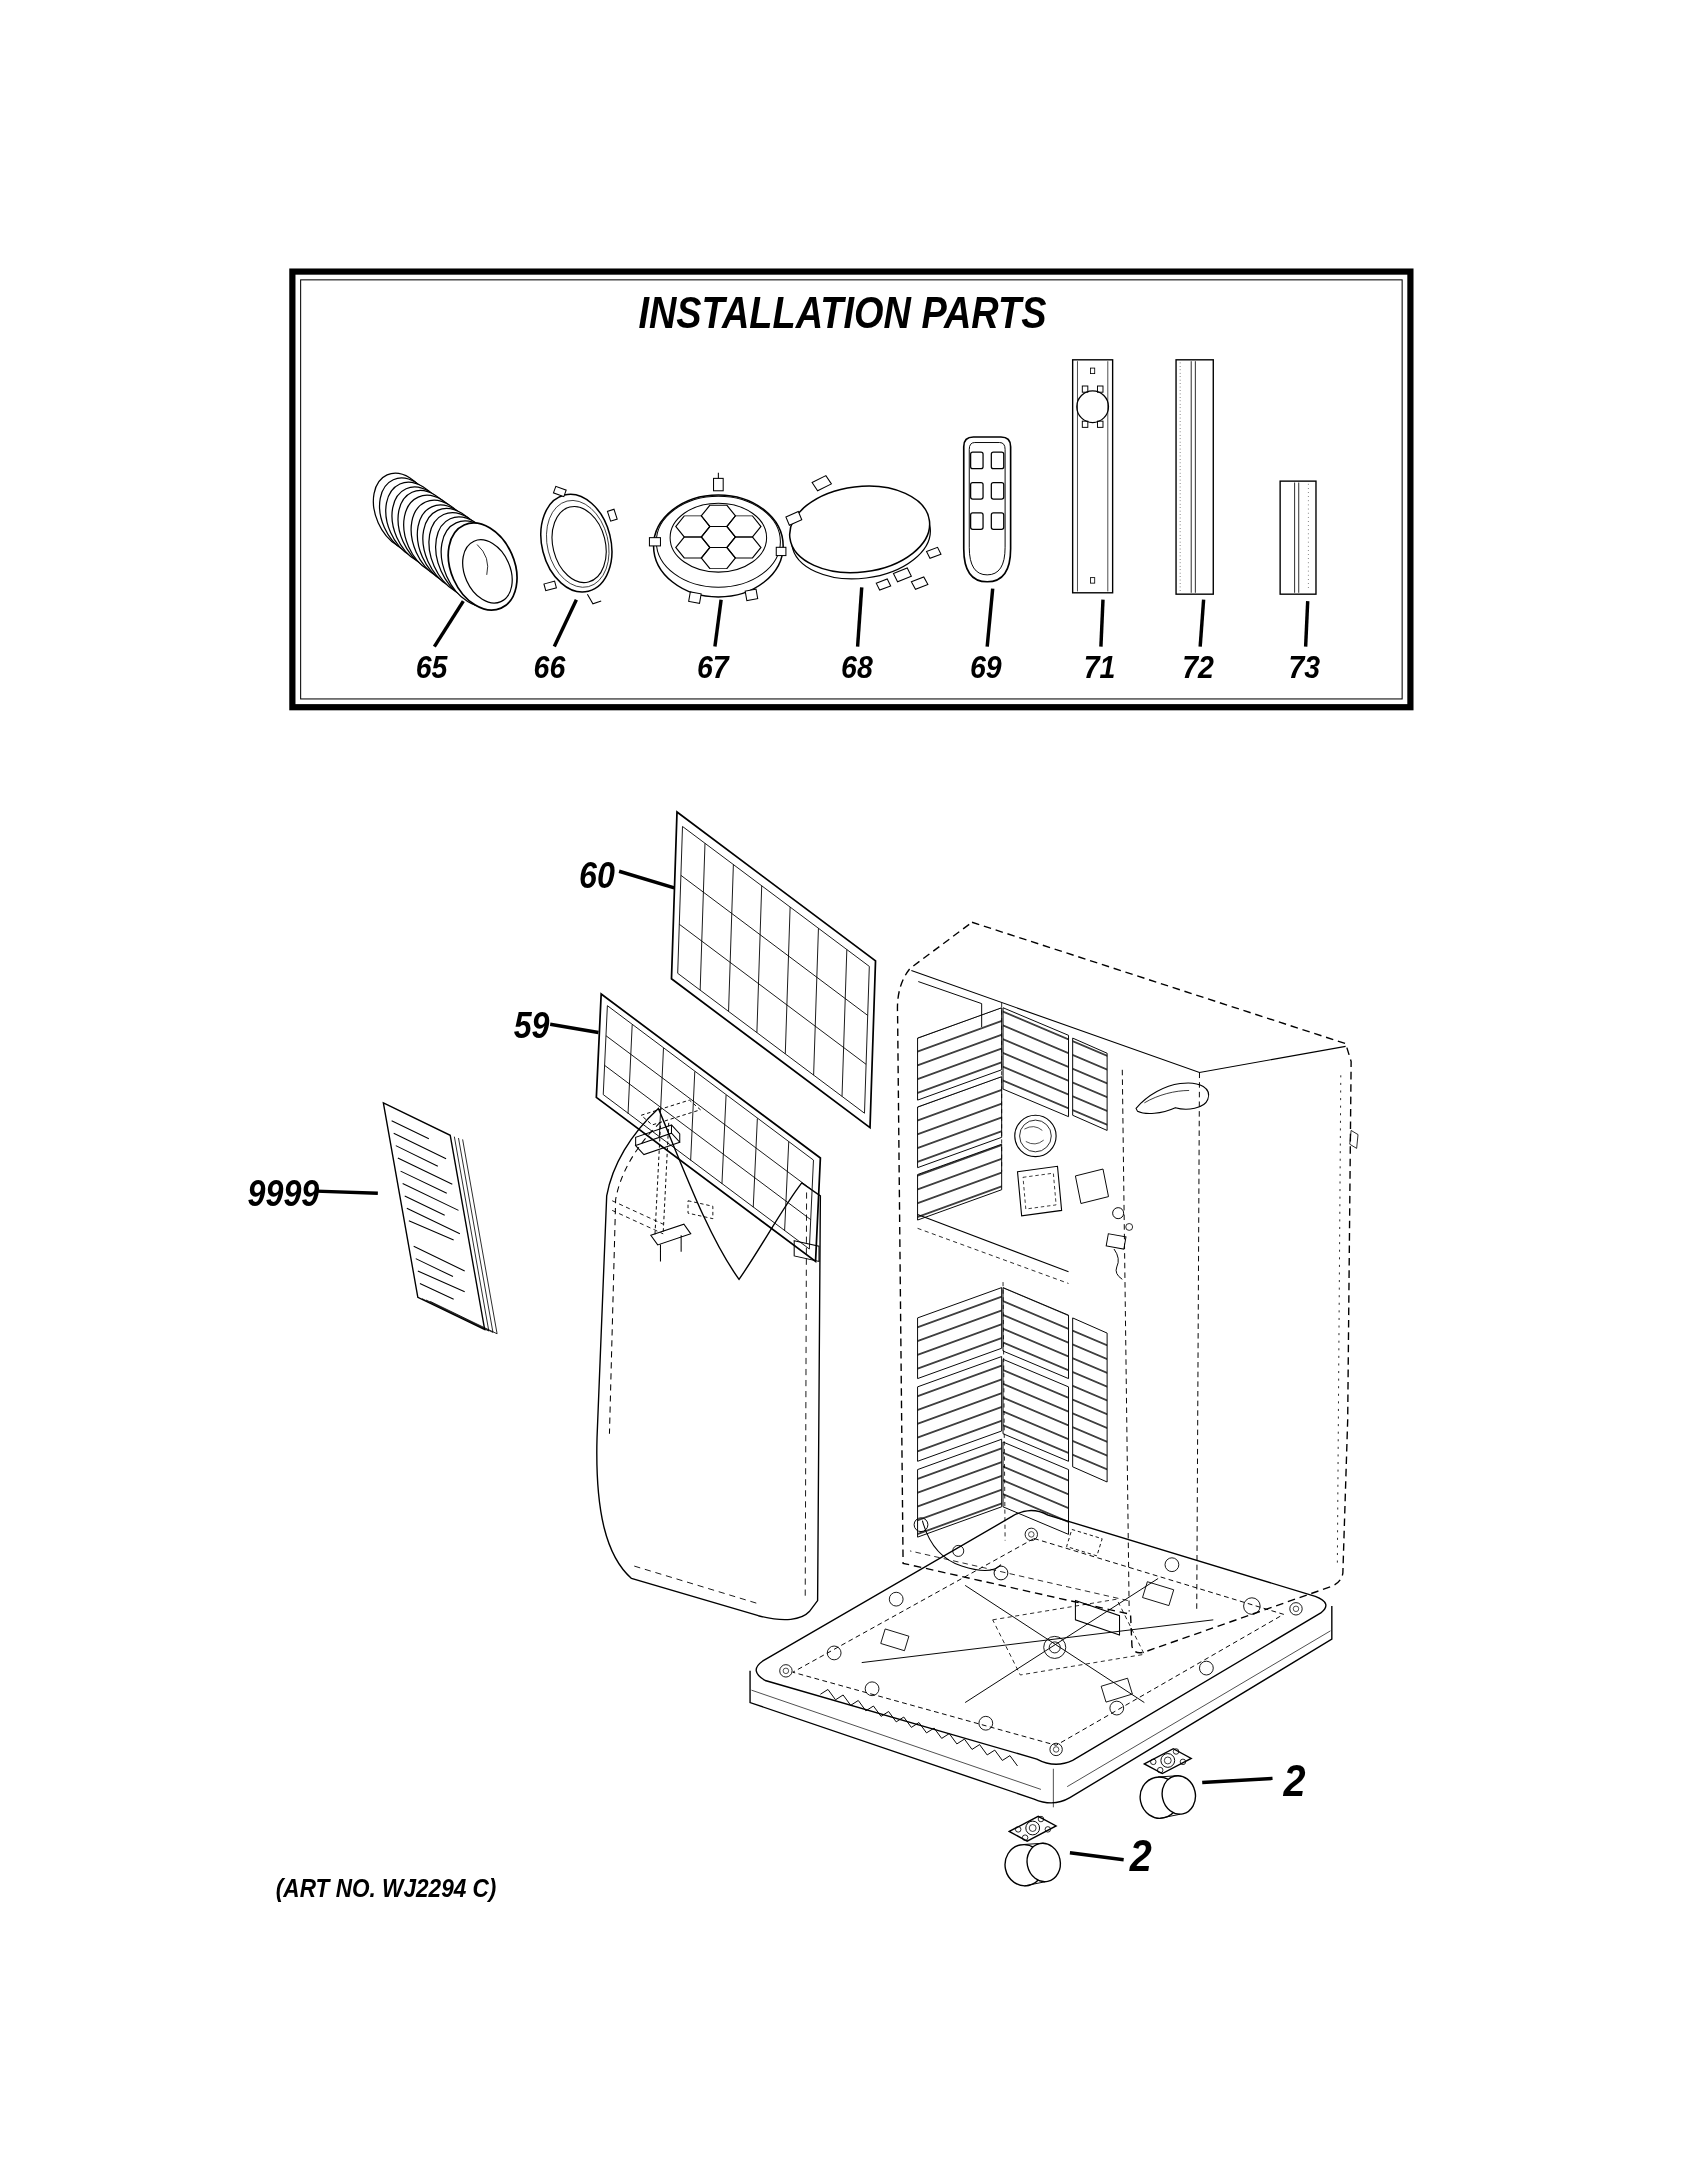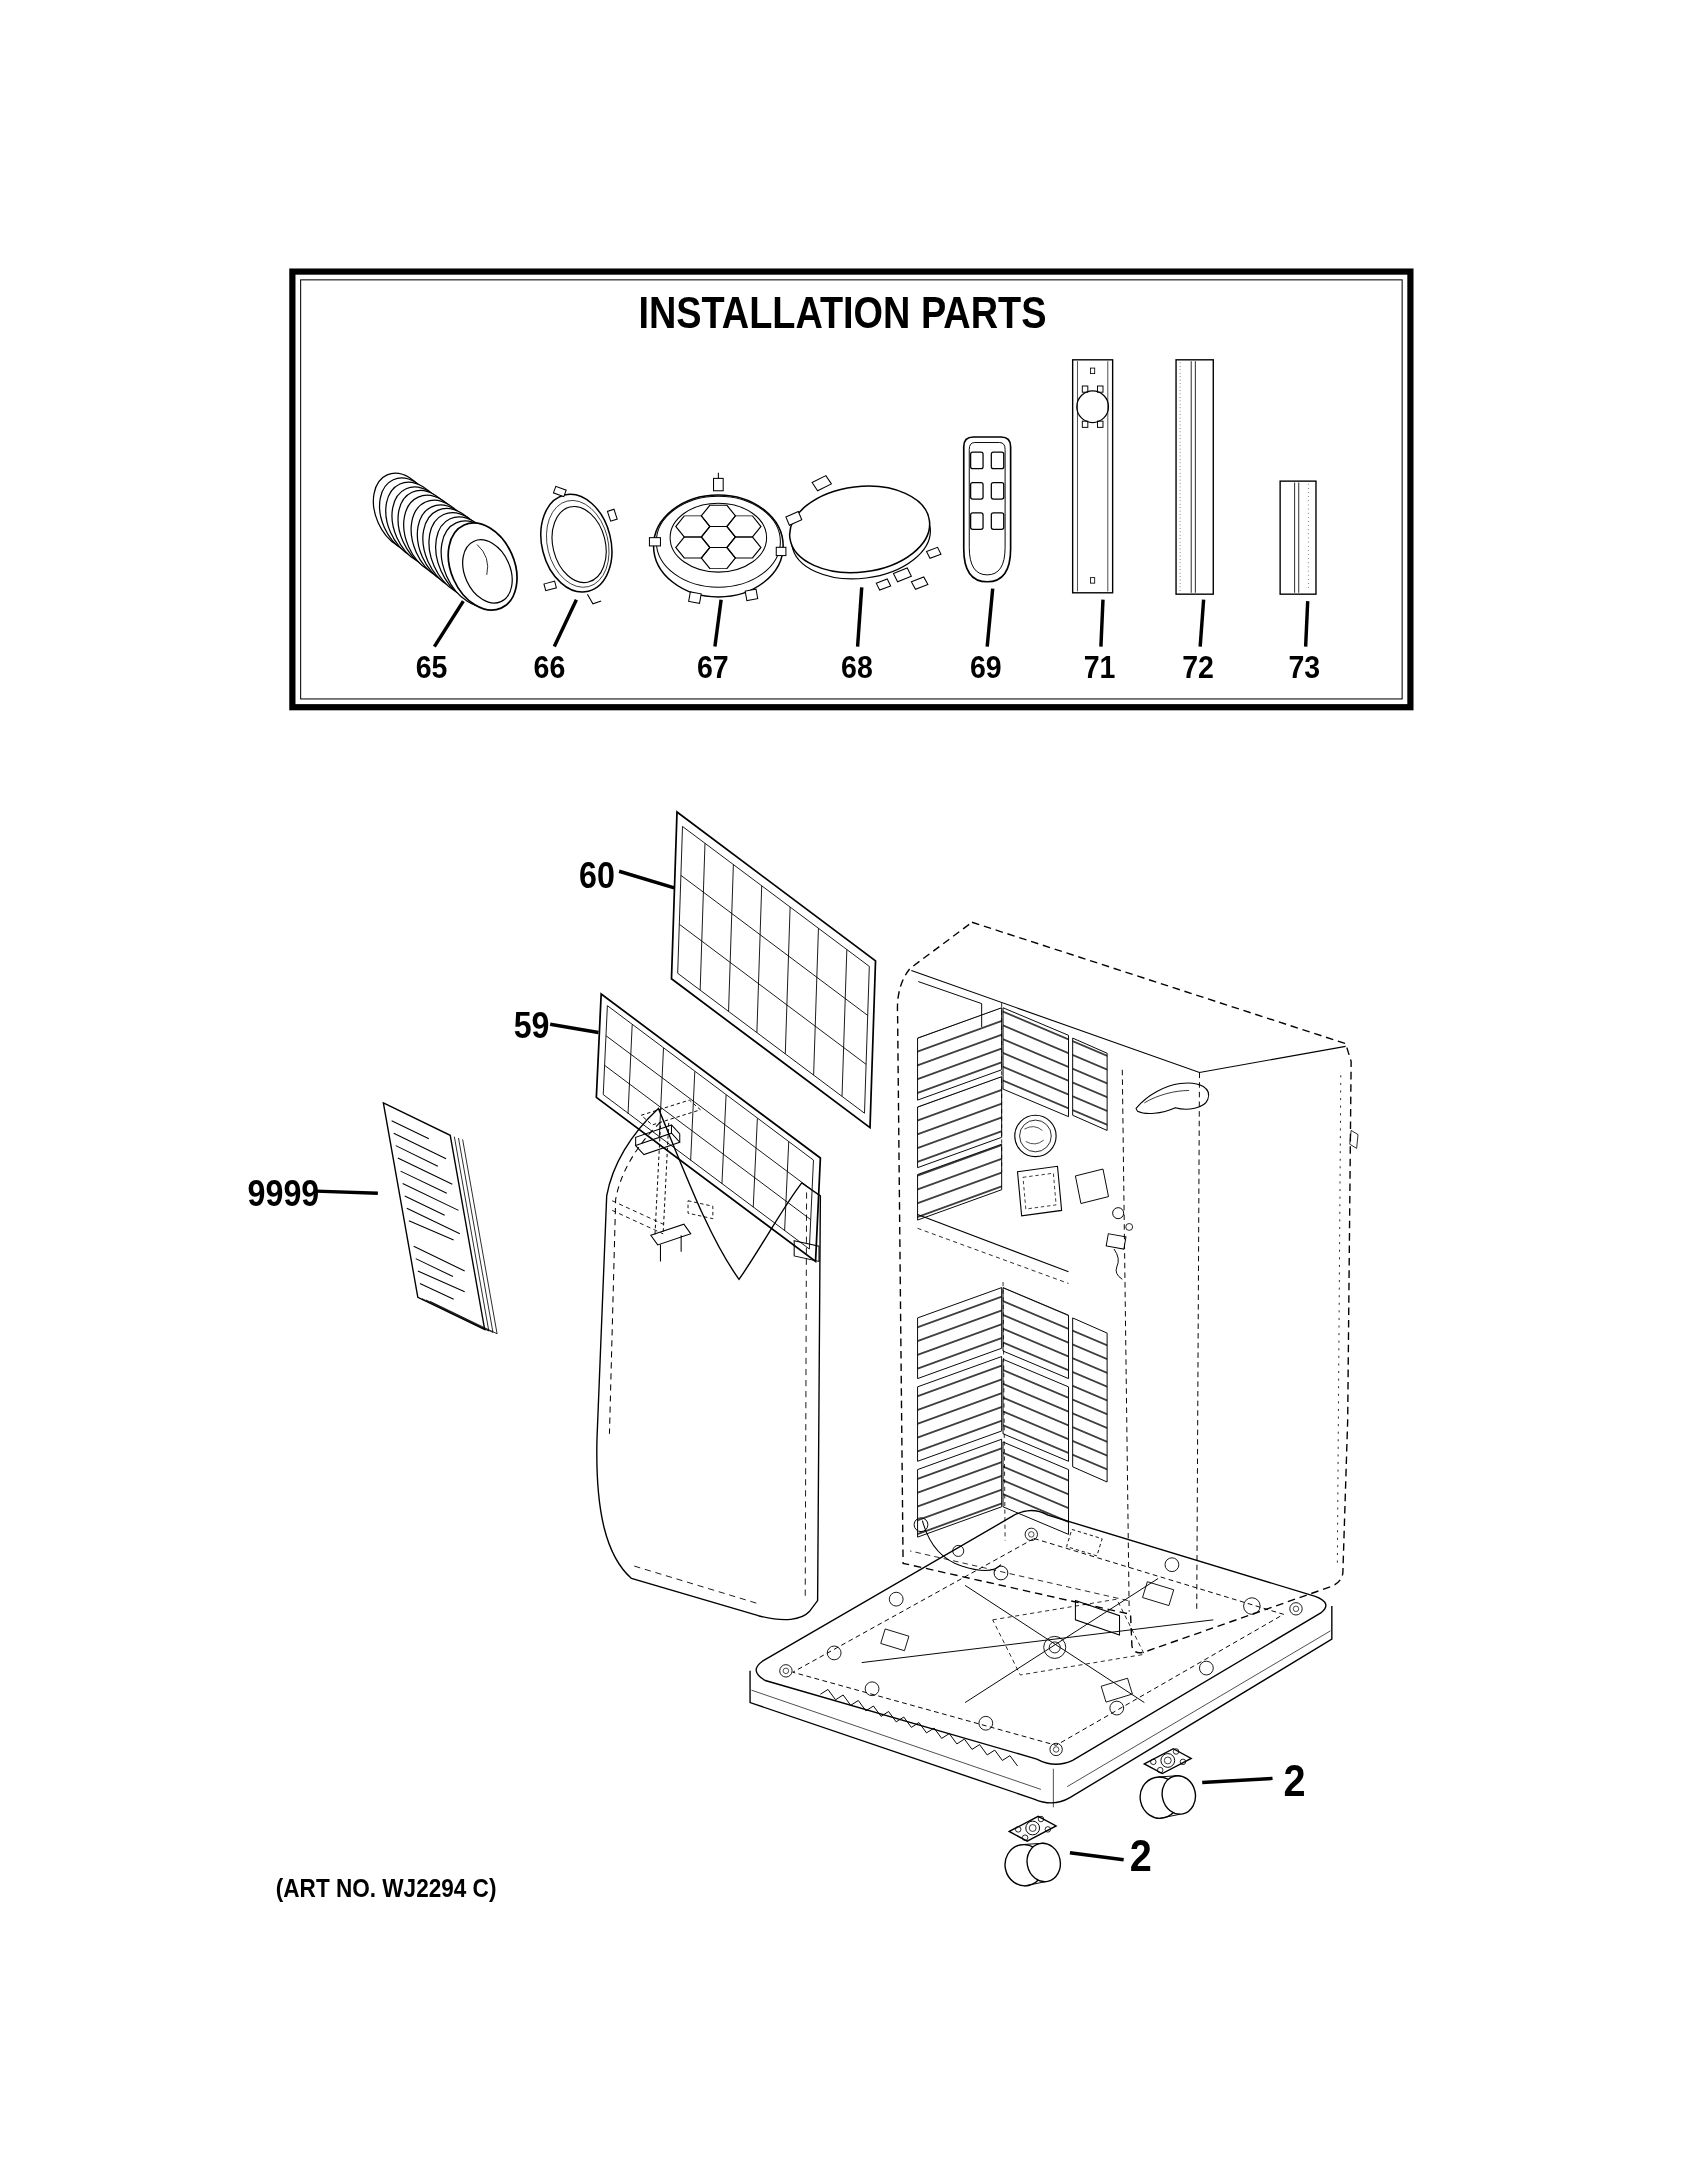--- a/index.html
+++ b/index.html
@@ -1,16 +1,16 @@
 <!DOCTYPE html>
 <html style="font-size:11px"><head>
 <meta charset="utf-8">
 <style>
   html,body{margin:0;padding:0;background:#e8e8e8;}
-  .page{position:relative;width:1689px;height:2183px;background:#ffffff;margin:0 auto;overflow:hidden;}
+  .page{position:relative;width:1689px;height:2183px;background:#ffffff;margin:0 auto;overflow:hidden;font-style:italic;}
   svg{display:block;position:absolute;inset:0;}
   svg text{font-family:"Liberation Sans","DejaVu Sans",sans-serif;font-weight:bold;fill:#000;}
   .lead{stroke:#000;stroke-width:5;fill:none;}
   .ln{stroke:#000;fill:none;}
   .wh{fill:#fff;stroke:#000;}
 </style>
 </head>
 <body>
 
 <div class="page">

